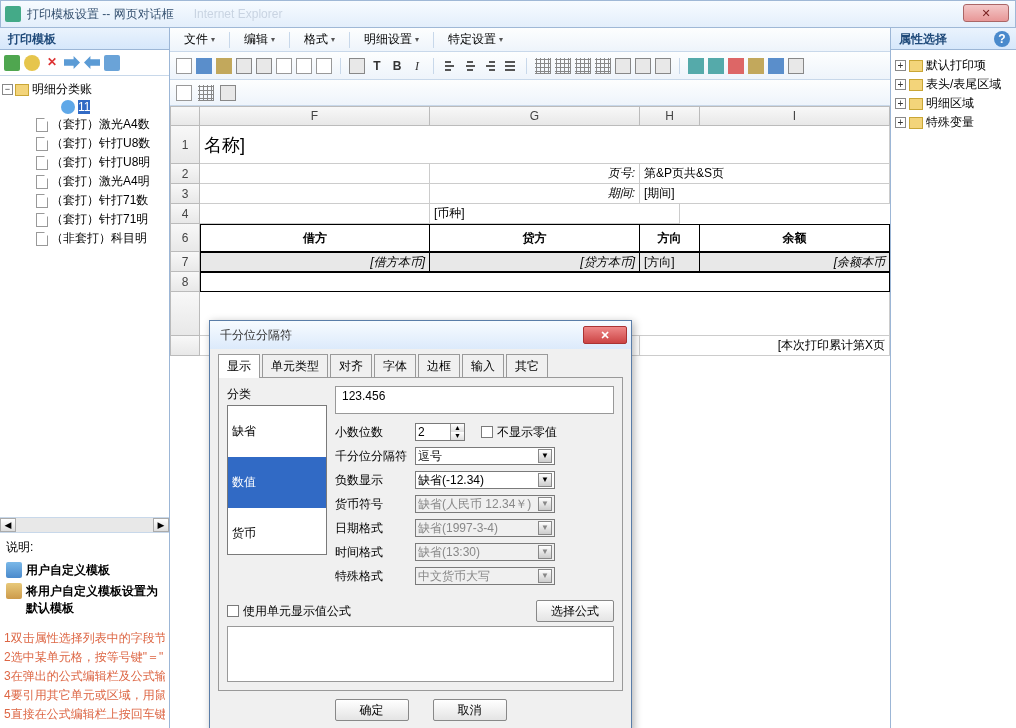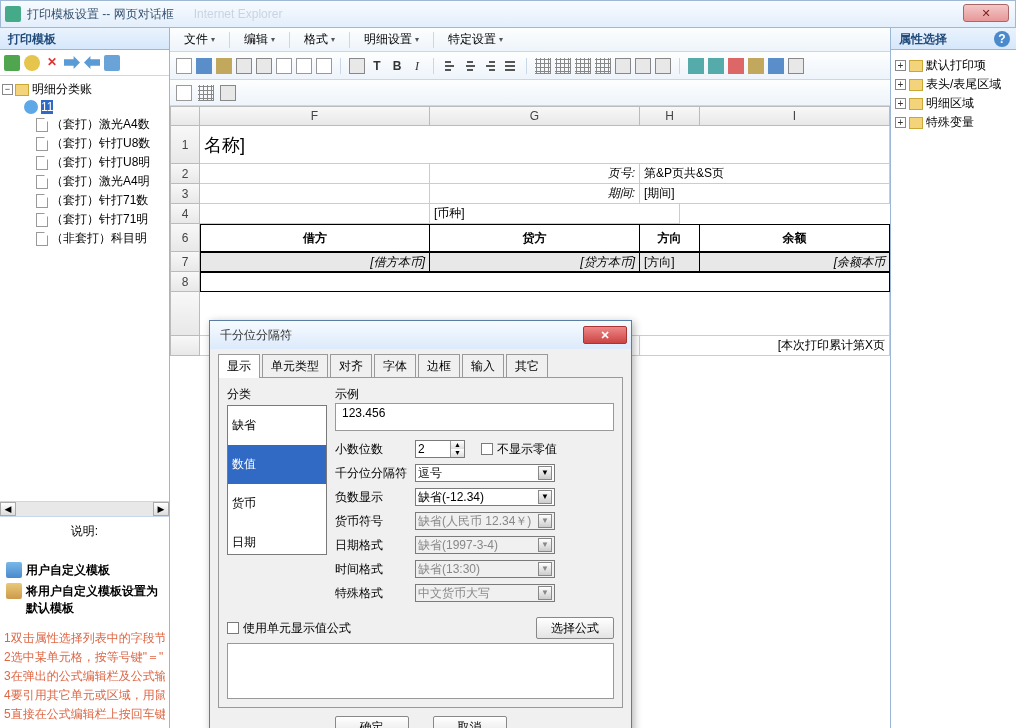--- a/index.html
+++ b/index.html
@@ -25,31 +25,31 @@
 .ico-arrow { background: #5b9bd5; clip-path: polygon(0 30%, 60% 30%, 60% 10%, 100% 50%, 60% 90%, 60% 70%, 0 70%); }
 .ico-square { background: #6aa3d8; border-radius: 2px; }
 
 .tree { flex: 1; overflow: auto; padding: 4px 0; font-size: 12px; }
 .tree-row { display: flex; align-items: center; padding: 1px 2px; white-space: nowrap; }
 .tree-row.root { font-weight: normal; }
 .tree-folder { width: 14px; height: 12px; background: #f3d47a; border: 1px solid #c9a636; margin-right: 3px; }
 .tree-doc { width: 12px; height: 14px; border: 1px solid #999; background: #fff; margin-right: 3px; position: relative; }
 .tree-doc:before { content:''; position:absolute; right:-1px; top:-1px; border-style: solid; border-width: 0 4px 4px 0; border-color: transparent #fff transparent transparent; }
 .tree-row.sel .label-text { background: #316ac5; color: #fff; }
-.tree-ind1 { padding-left: 24px; }
+.tree-ind1 { padding-left: 24px; margin-left: 37px; }
 .tree-ind2 { padding-left: 36px; }
 .toggle { width: 11px; height: 11px; border: 1px solid #888; text-align: center; line-height: 9px; font-size: 9px; margin-right: 2px; color:#333; }
 .tree-users { width: 14px; height: 14px; background: #5fa8e8; border-radius: 50%; margin-right: 3px; position: relative; }
 
 .left-scroll { height: 16px; border-top: 1px solid #c8d8ea; border-bottom: 1px solid #c8d8ea; background: #f1f5fa; display:flex; align-items:center; }
 .left-scroll .btn { width: 16px; height: 14px; border: 1px solid #aaa; background: linear-gradient(#fff,#ddd); text-align:center; line-height:12px; font-size:9px; }
 .left-scroll .track { flex:1; height:14px; background:#e8e8e8; }
 
 .desc-section { padding: 6px; }
-.desc-title { margin-bottom: 20px; text-align: center; }
+.desc-title { margin-bottom: 4px; }
 .desc-row { display: flex; align-items: flex-start; padding: 2px 0; font-weight: bold; }
 .desc-ico { width: 16px; height: 16px; margin-right: 4px; flex-shrink: 0; }
 .desc-ico.a { background: linear-gradient(#7ab8e8,#4a8acc); border-radius: 2px; }
 .desc-ico.b { background: linear-gradient(#e8c97a,#cc9a4a); border-radius: 2px; }
 
 .hints { padding: 4px 4px; color: #d64; }
 .hints div { padding: 1px 0; white-space: nowrap; overflow: hidden; }
 
 
 .center-panel { flex: 1; display: flex; flex-direction: column; border-right: 1px solid #9cb6d6; }
@@ -102,21 +102,21 @@
 .dlg-close { width: 44px; height: 18px; background: linear-gradient(#e88,#c44); border: 1px solid #a33; border-radius: 2px; color: #fff; text-align: center; line-height: 16px; font-weight: bold; font-size:11px; }
 .dlg-tabs { display: flex; padding: 4px 8px 0 8px; }
 .dlg-tab { padding: 3px 8px; border: 1px solid #999; border-bottom: none; background: #f0f0f0; margin-right: 2px; position:relative; top:1px; }
 .dlg-tab.active { background: #fff; z-index:2; }
 .dlg-body { border: 1px solid #999; margin: 0 8px 8px 8px; background: #f0f0f0; padding: 8px; position:relative; }
 
 .dlg-left { float: left; width: 100px; }
 .dlg-right { margin-left: 108px; }
 .cat-label { margin-bottom: 2px; }
 .cat-list { width: 100px; height: 150px; border: 1px solid #7a7a7a; background: #fff; overflow: hidden; }
-.cat-item { padding: 11px 4px; white-space: nowrap; font-size:12px; }
+.cat-item { padding: 17px 4px; white-space: nowrap; font-size:12px; }
 .cat-item.sel { background: #316ac5; color: #fff; }
 
 .sample-box { border: 1px solid #999; background: #fff; height: 28px; padding: 2px 6px; margin-bottom: 8px; }
 .prop-row { display: flex; align-items: center; margin-bottom: 4px; height: 20px; }
 .prop-label { width: 80px; }
 .spinner { width: 50px; height: 18px; border: 1px solid #7a7a7a; background: #fff; display:inline-flex; }
 .spinner input { width: 34px; border: none; padding: 0 2px; font-size:12px; }
 .spinner .btns { width: 14px; display:flex; flex-direction:column; }
 .spinner .btns span { flex:1; background:linear-gradient(#fff,#ddd); border-left:1px solid #999; font-size:7px; text-align:center; line-height:7px; }
 .combo { width: 140px; height: 18px; border: 1px solid #7a7a7a; background: #fff; display: flex; align-items: center; padding: 0 2px; }
@@ -416,21 +416,20 @@
         <div class="cat-item">货币</div>
         <div class="cat-item">日期</div>
         <div class="cat-item">时间</div>
         <div class="cat-item">百分比</div>
         <div class="cat-item">科学计数</div>
         <div class="cat-item">文本</div>
 
       </div>
     </div>
     <div class="dlg-right">
-      <div>示例</div>
       <div class="sample-box">123.456</div>
       <div class="prop-row">
         <span class="prop-label">小数位数</span>
         <span class="spinner">
             <input value="2" style="">
             <span class="btns">
               <span>▲</span>
               <span>▼</span>
             </span>
           </span>

